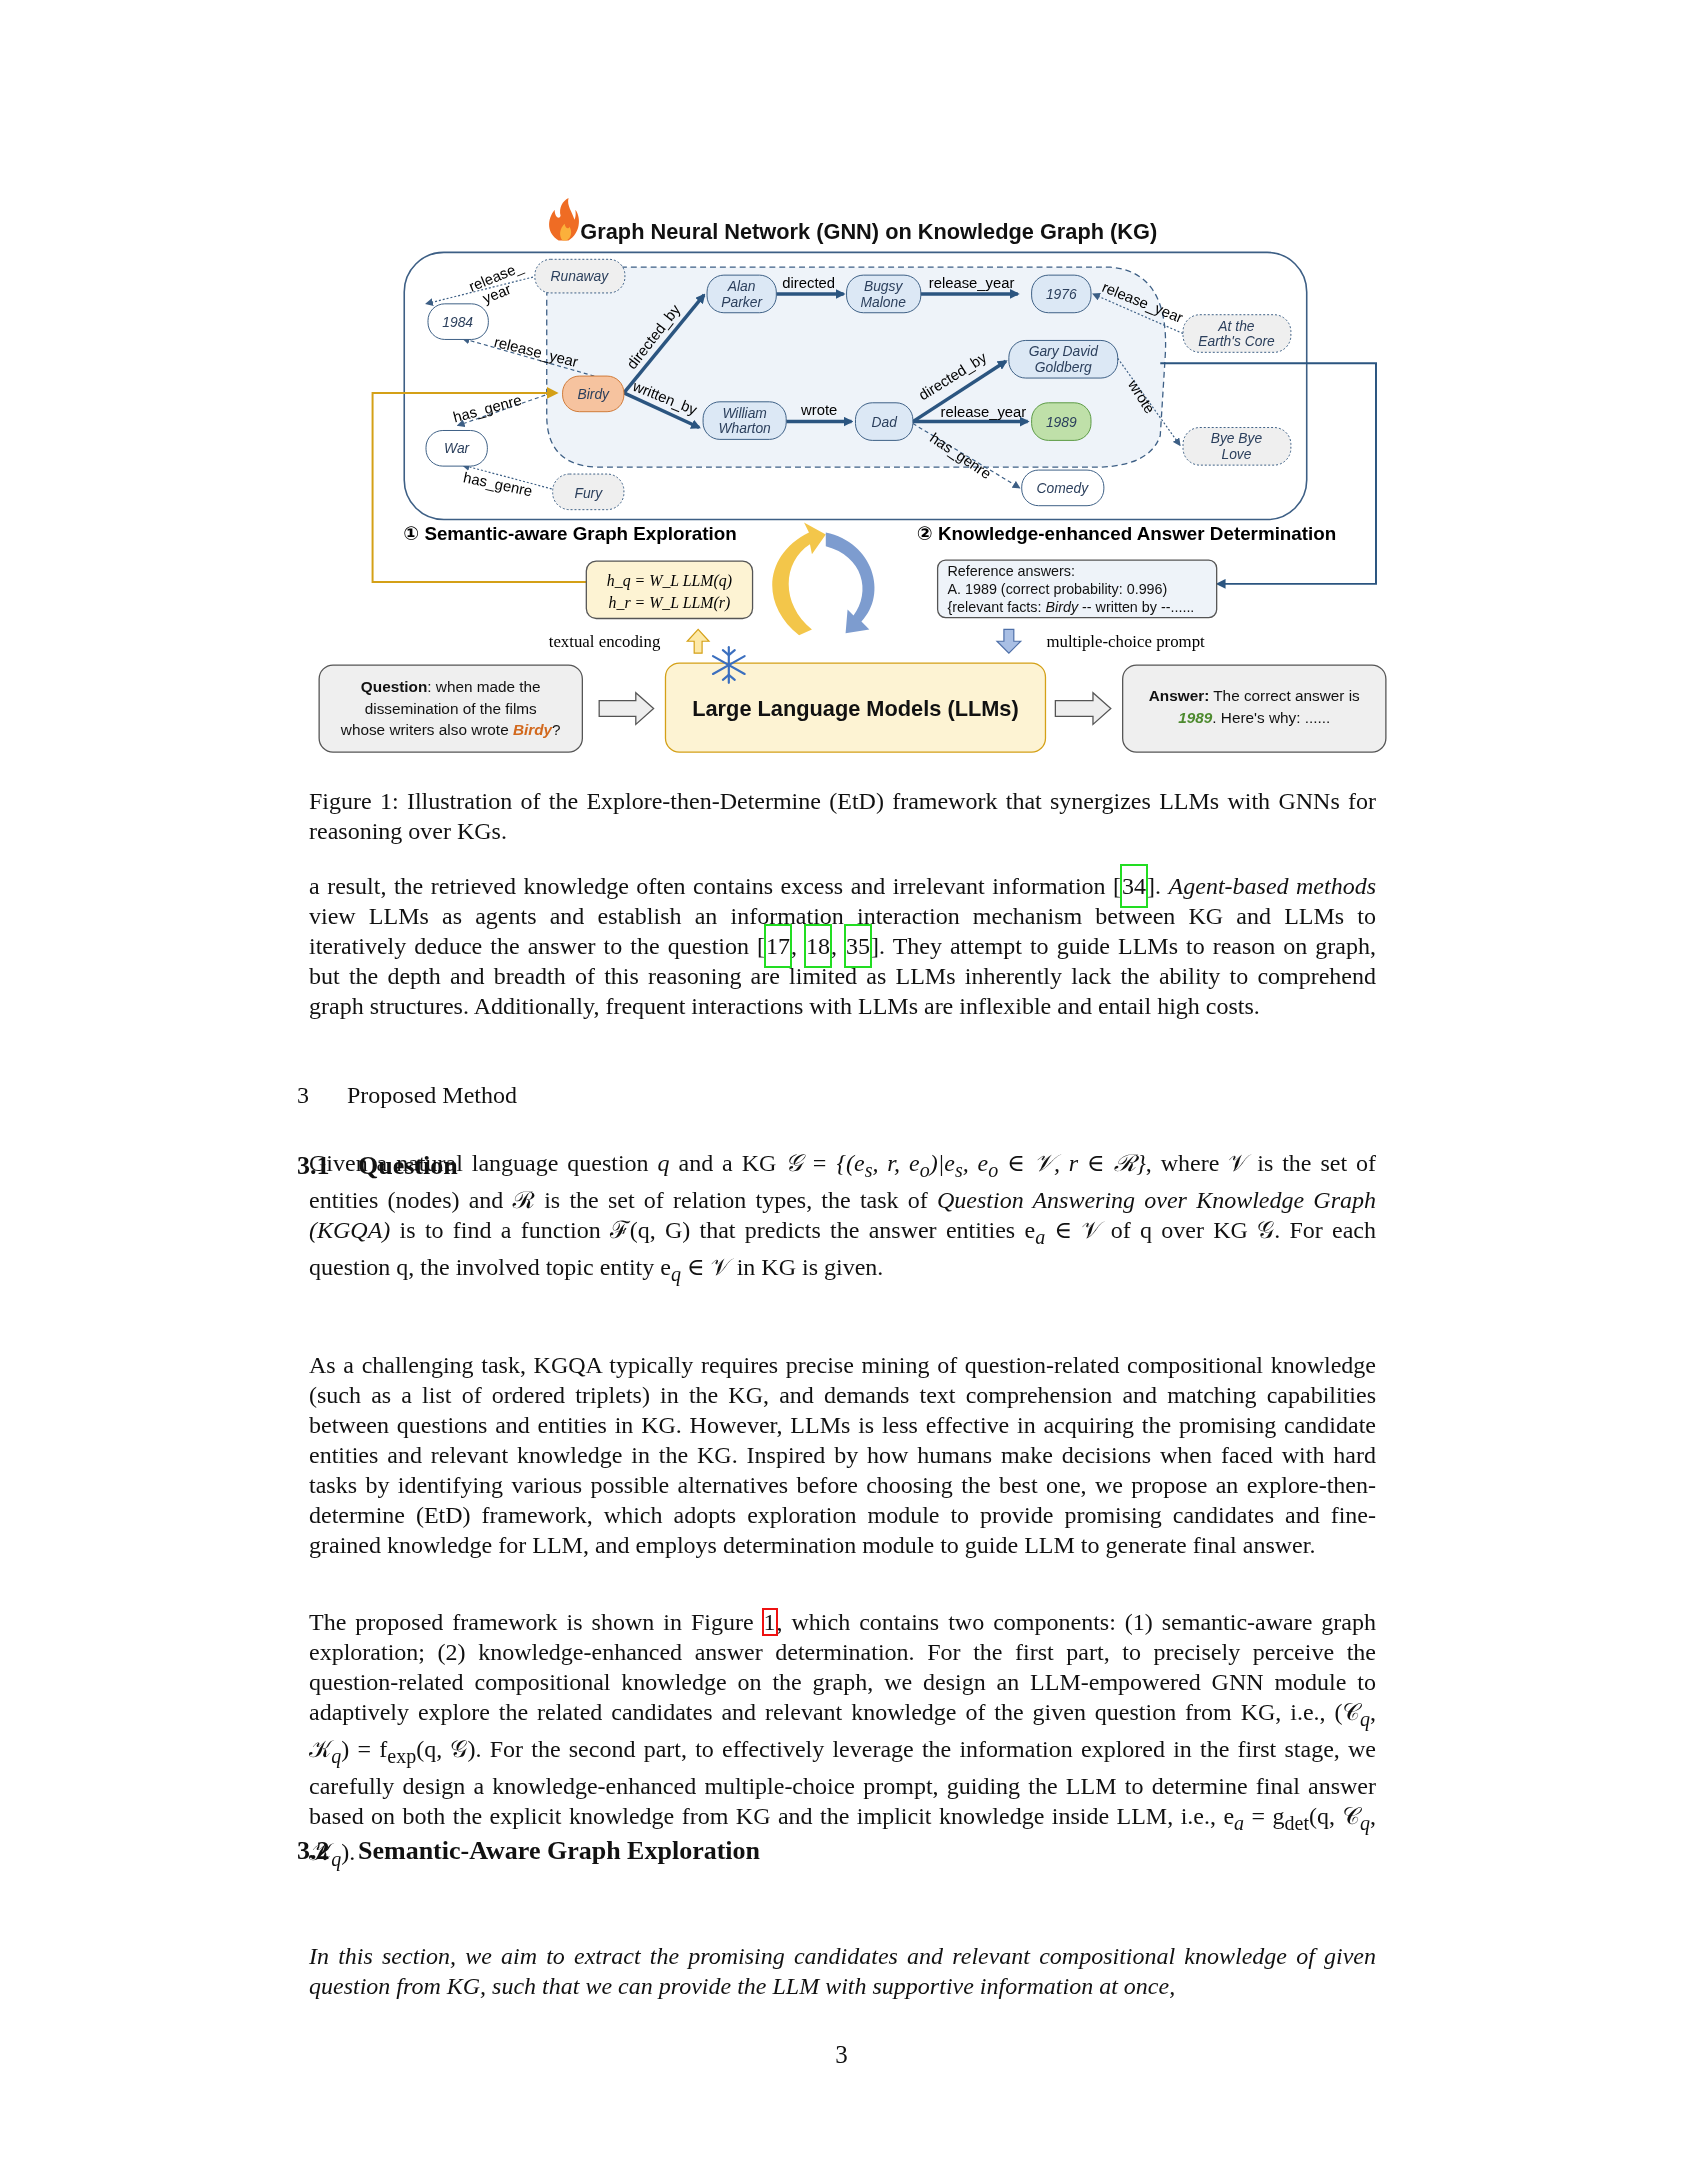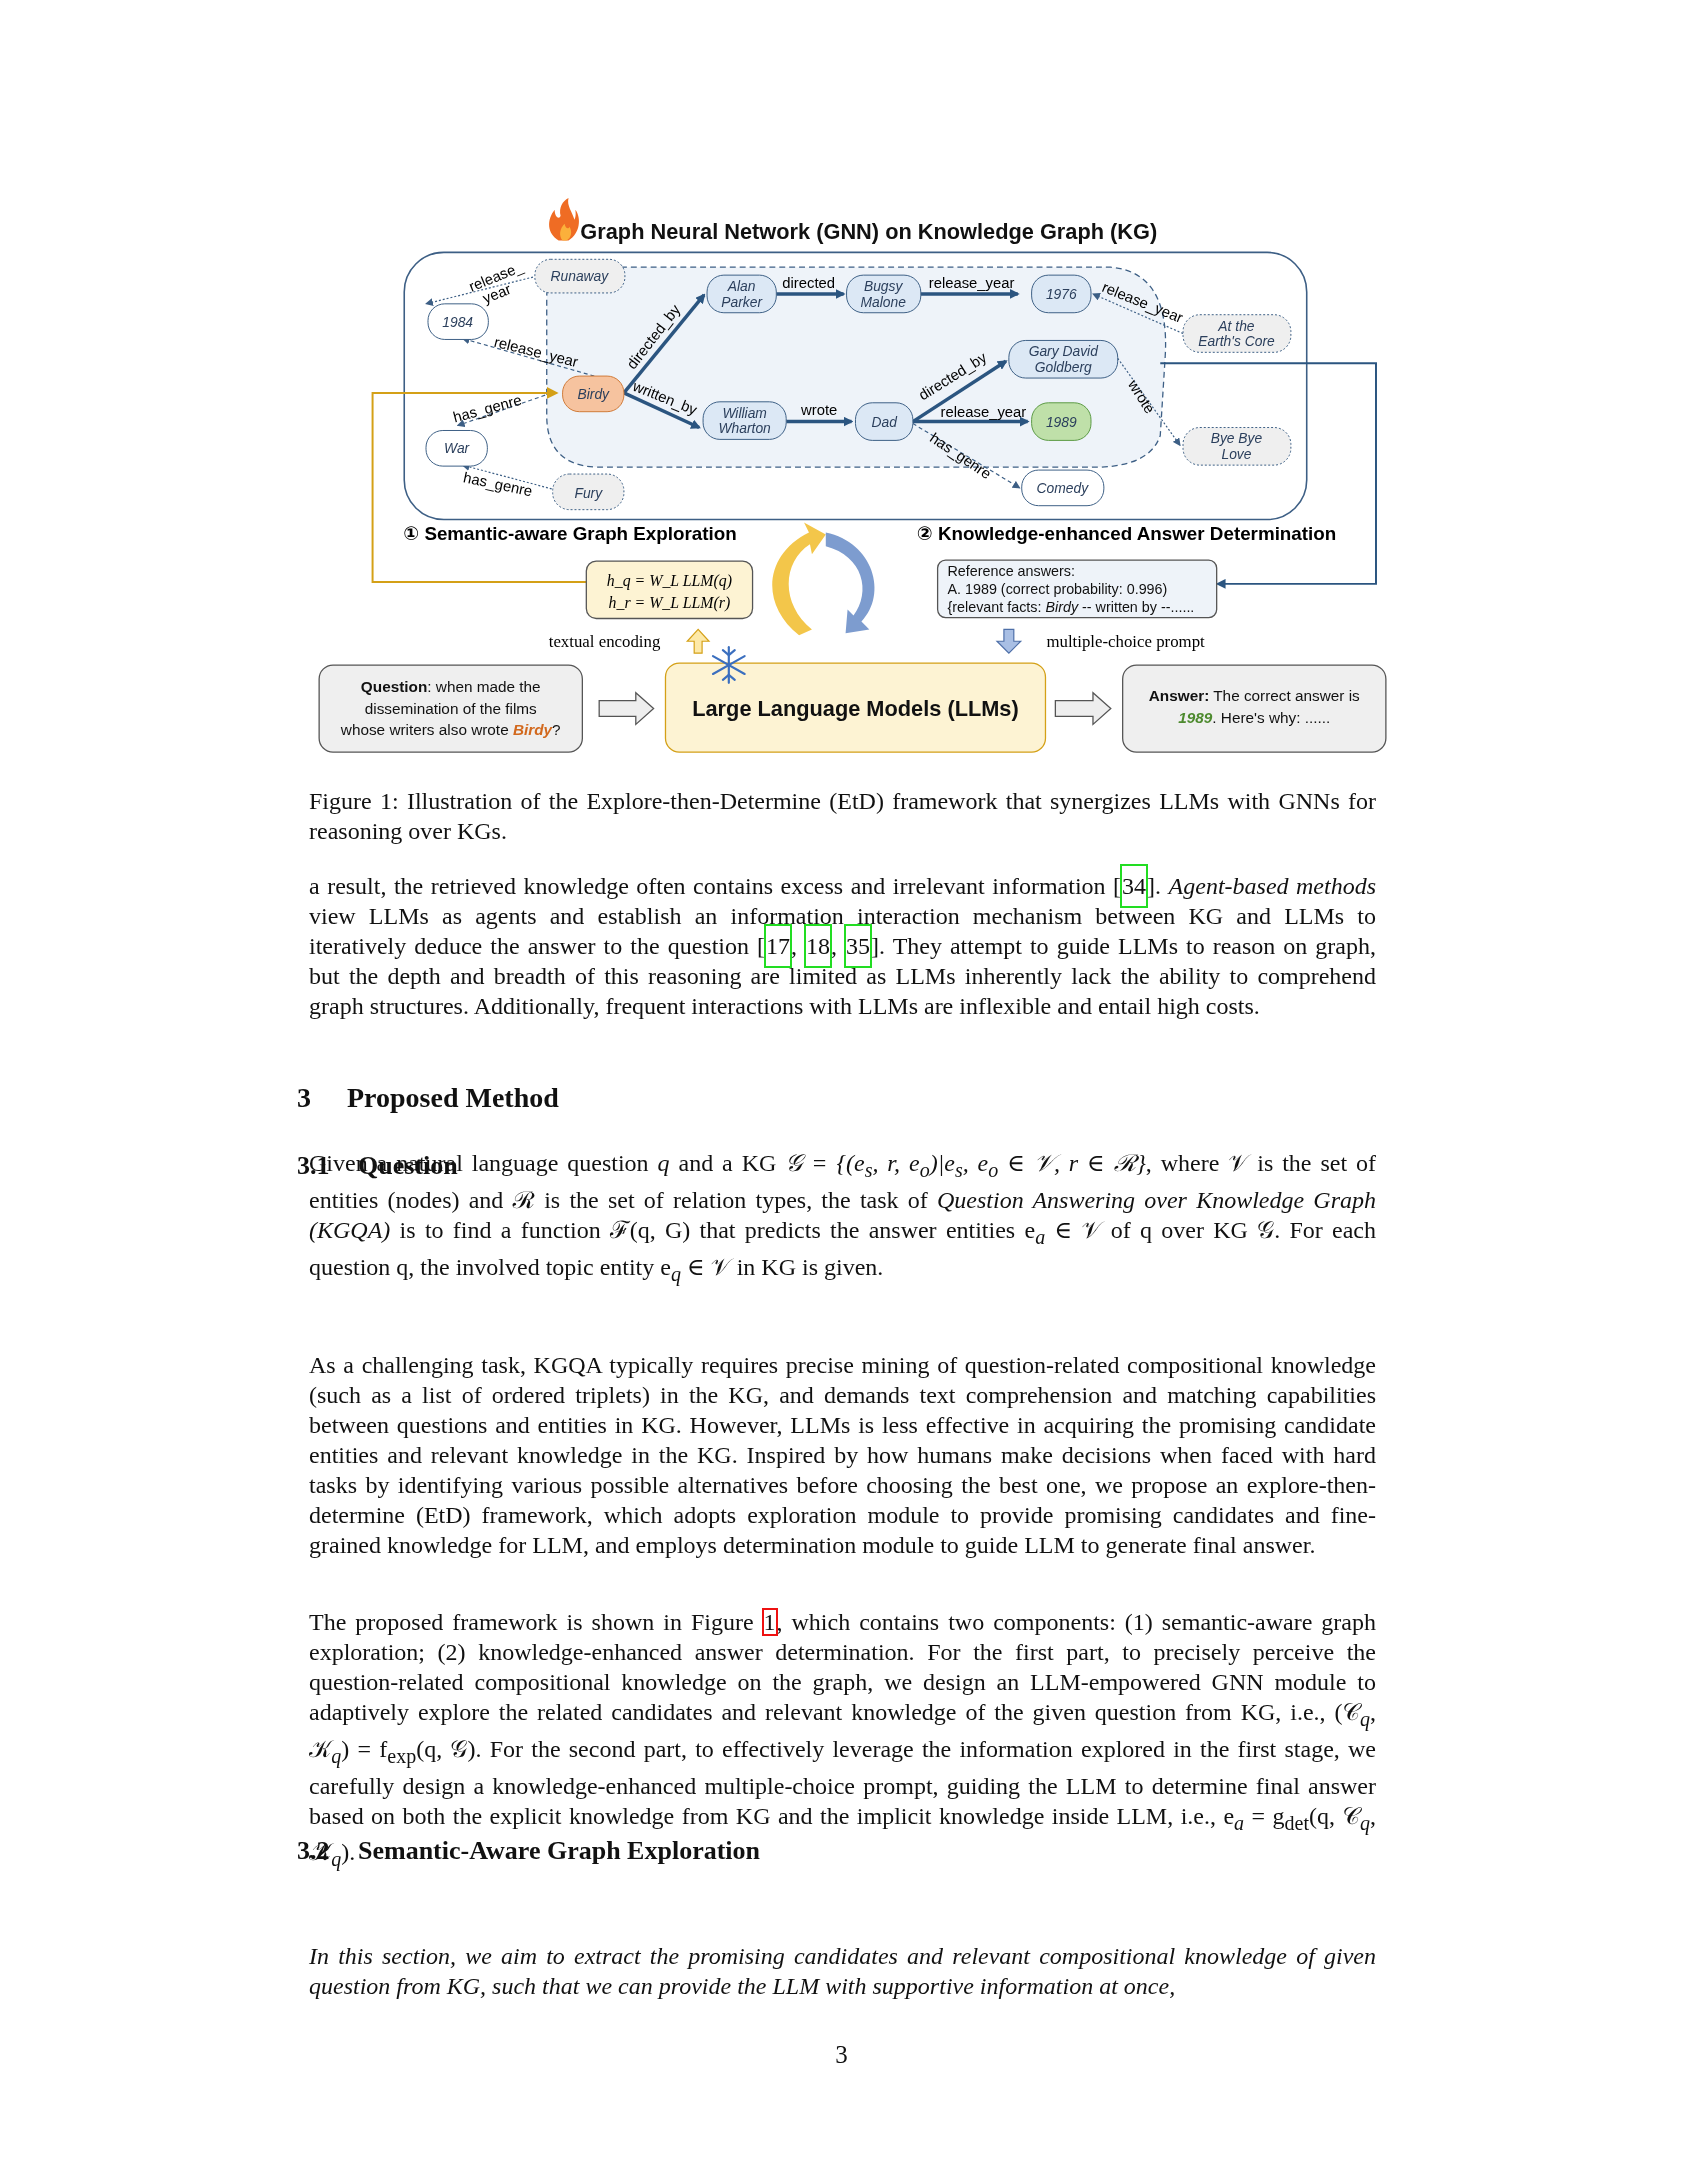--- a/index.html
+++ b/index.html
@@ -4,21 +4,21 @@
 <style>
   html,body{margin:0;padding:0;background:#ffffff;}
   body{width:1683px;height:2178px;position:relative;overflow:hidden;font-family:"Liberation Serif","DejaVu Serif",serif;color:#111;}
   #figure{position:absolute;left:309px;top:193px;width:1089px;height:569px;}
   #figure svg{width:1089px;height:569px;display:block;}
   .sans{font-family:"Liberation Sans","DejaVu Sans",sans-serif;}
   .body-block{position:absolute;left:297px;width:1091px;font-size:24px;line-height:30px;text-align:justify;}
   .body-block p{margin:12px;}
   .caption{top:774px;}
   .para1{top:859px;}
-  .h-section{position:absolute;left:297px;top:1082px;font-size:28px;font-weight:bold;}
+  .h-section{position:absolute;left:297px;top:1082px;font-size:24px;font-weight:normal;}
   .h-section .num{display:inline-block;width:50px;}
   .h-sub{position:absolute;left:297px;font-size:26px;font-weight:bold;}
   .h-sub .num{display:inline-block;width:61px;}
   .h-31{top:1151px;}
   .h-32{top:1836px;}
   .p-ov{top:1136px;}
   .p-chal{top:1338px;}
   .p-frame{top:1595px;}
   .p-sec{top:1929px;font-style:italic;}
   .cite{outline:2px solid #22dd22;outline-offset:-1px;padding:8px 1px;}

